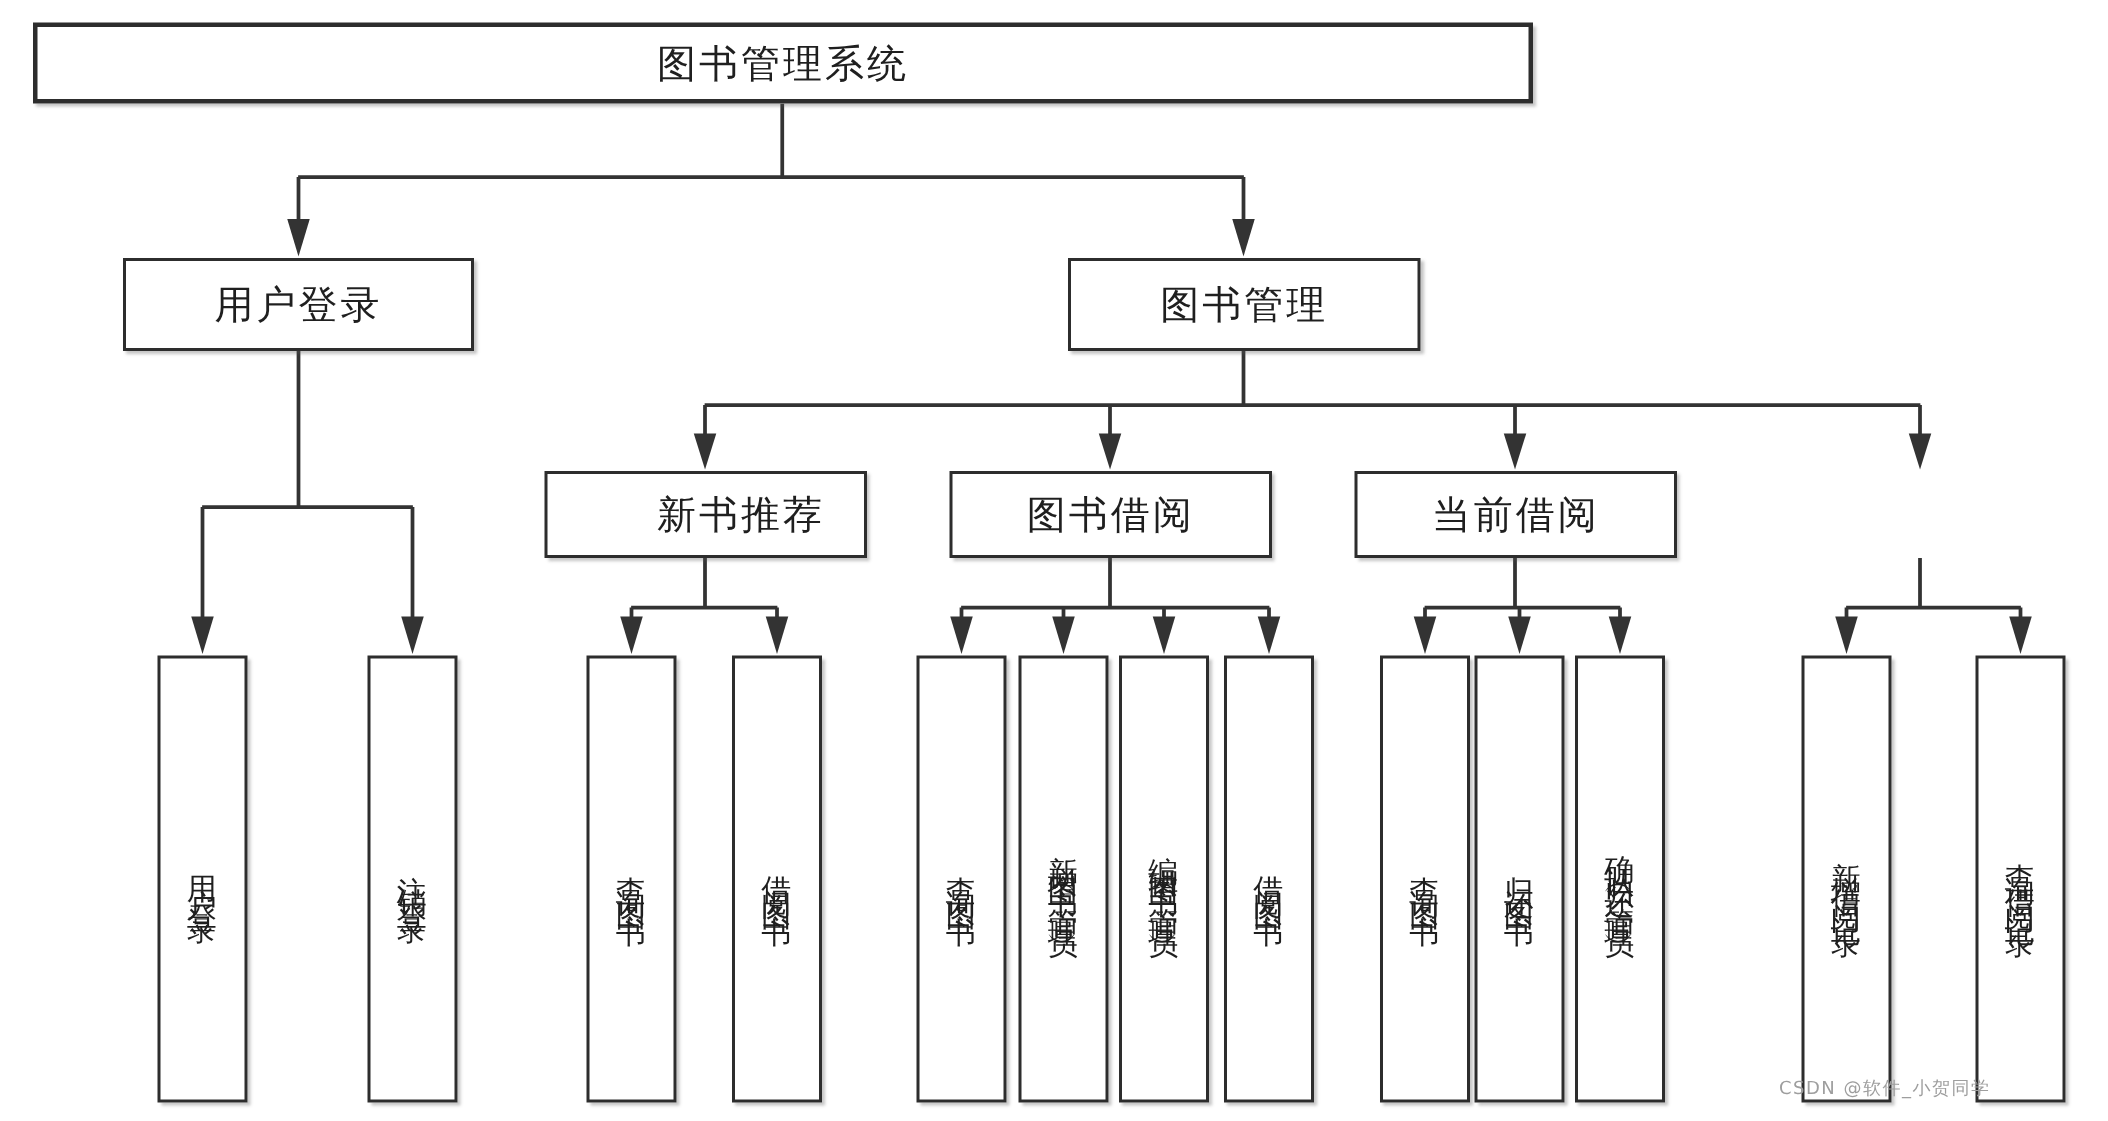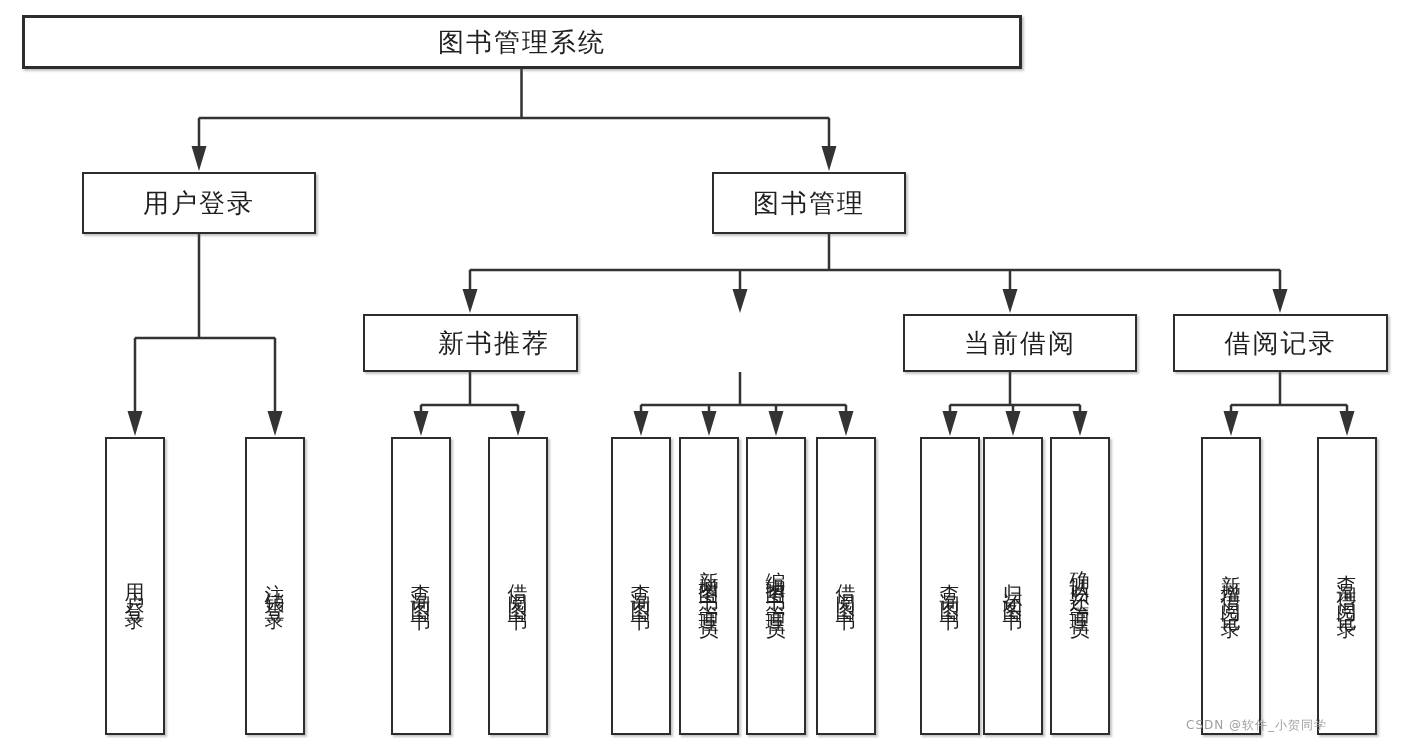--- a/index.html
+++ b/index.html
@@ -36,25 +36,25 @@
     font-size:20px;
     letter-spacing:9px;
     line-height:1;
     color:var(--text);
   }
   .leaf .v-label.long{letter-spacing:7px;}
   
   .n-root{left:22px;top:15px;width:1000px;height:54px;border-width:3px;}
   
   .n-l2a{left:82px;top:172px;width:234px;height:62px;}
-  .n-l2b{left:712px;top:172px;width:194px;height:62px;text-align:center;}
+  .n-l2b{left:712px;top:172px;width:235px;height:62px;text-align:center;}
   
   .n-l3a{left:363px;top:314px;width:215px;height:58px;padding-left:47px;}
   .n-l3b{left:633px;top:314px;width:215px;height:58px;}
-  .n-l3c{left:903px;top:314px;width:234px;height:58px;}
+  .n-l3c{left:903px;top:314px;width:215px;height:58px;}
   .n-l3d{left:1173px;top:314px;width:215px;height:58px;}
   
   .n-f01{left:105px;}  .n-f02{left:245px;}
   .n-f03{left:391px;}  .n-f04{left:488px;}
   .n-f05{left:611px;}  .n-f06{left:679px;}
   .n-f07{left:746px;}  .n-f08{left:816px;}
   .n-f09{left:920px;}  .n-f10{left:983px;}
   .n-f11{left:1050px;} .n-f12{left:1201px;}
   .n-f13{left:1317px;}
   #watermark{
@@ -110,25 +110,25 @@
   <div class="node n-l2a">
     <span class="h-label">用户登录</span>
   </div>
   <div class="node n-l2b">
     <span class="h-label">图书管理</span>
   </div>
 
   <div class="node n-l3a">
     <span class="h-label">新书推荐</span>
   </div>
+  <div class="node n-l3b">
+    <span class="h-label">图书借阅</span>
+  </div>
   <div class="node n-l3c">
     <span class="h-label">当前借阅</span>
-  </div>
-  <div class="node n-l3d">
-    <span class="h-label">借阅记录</span>
   </div>
 
   <div class="node leaf n-f01">
     <span class="v-label">用户登录</span>
   </div>
   <div class="node leaf n-f02">
     <span class="v-label">注销登录</span>
   </div>
   <div class="node leaf n-f03">
     <span class="v-label">查询图书</span>

